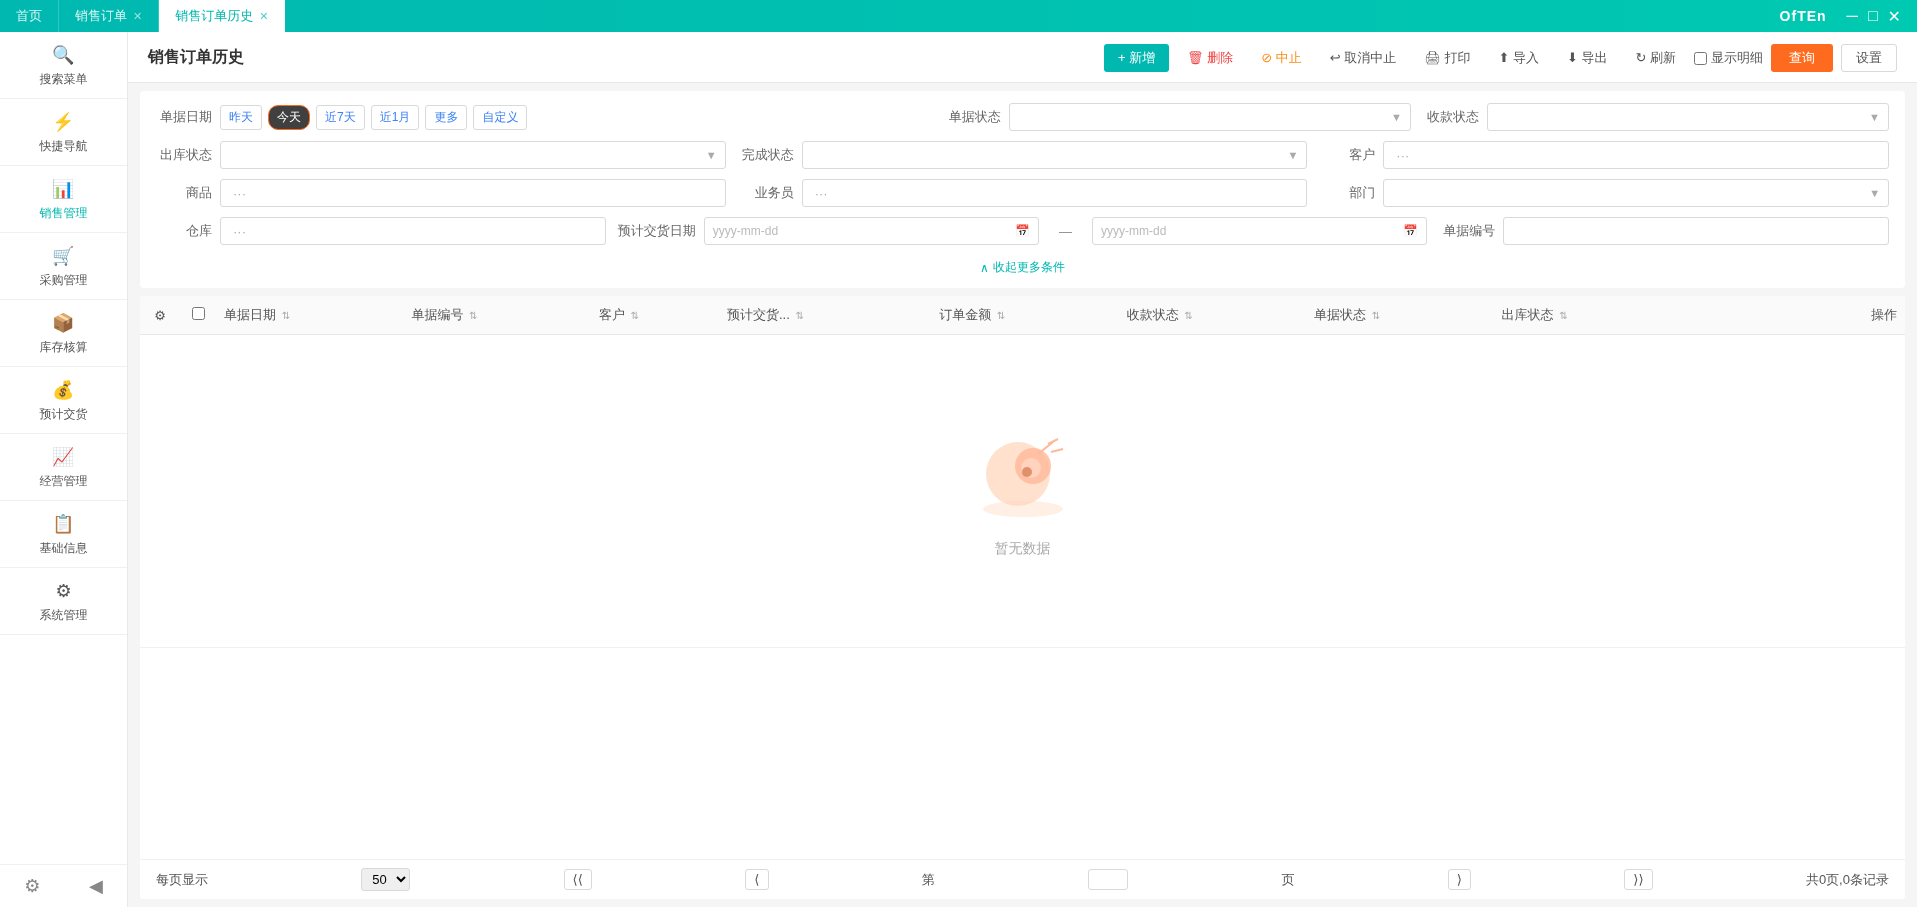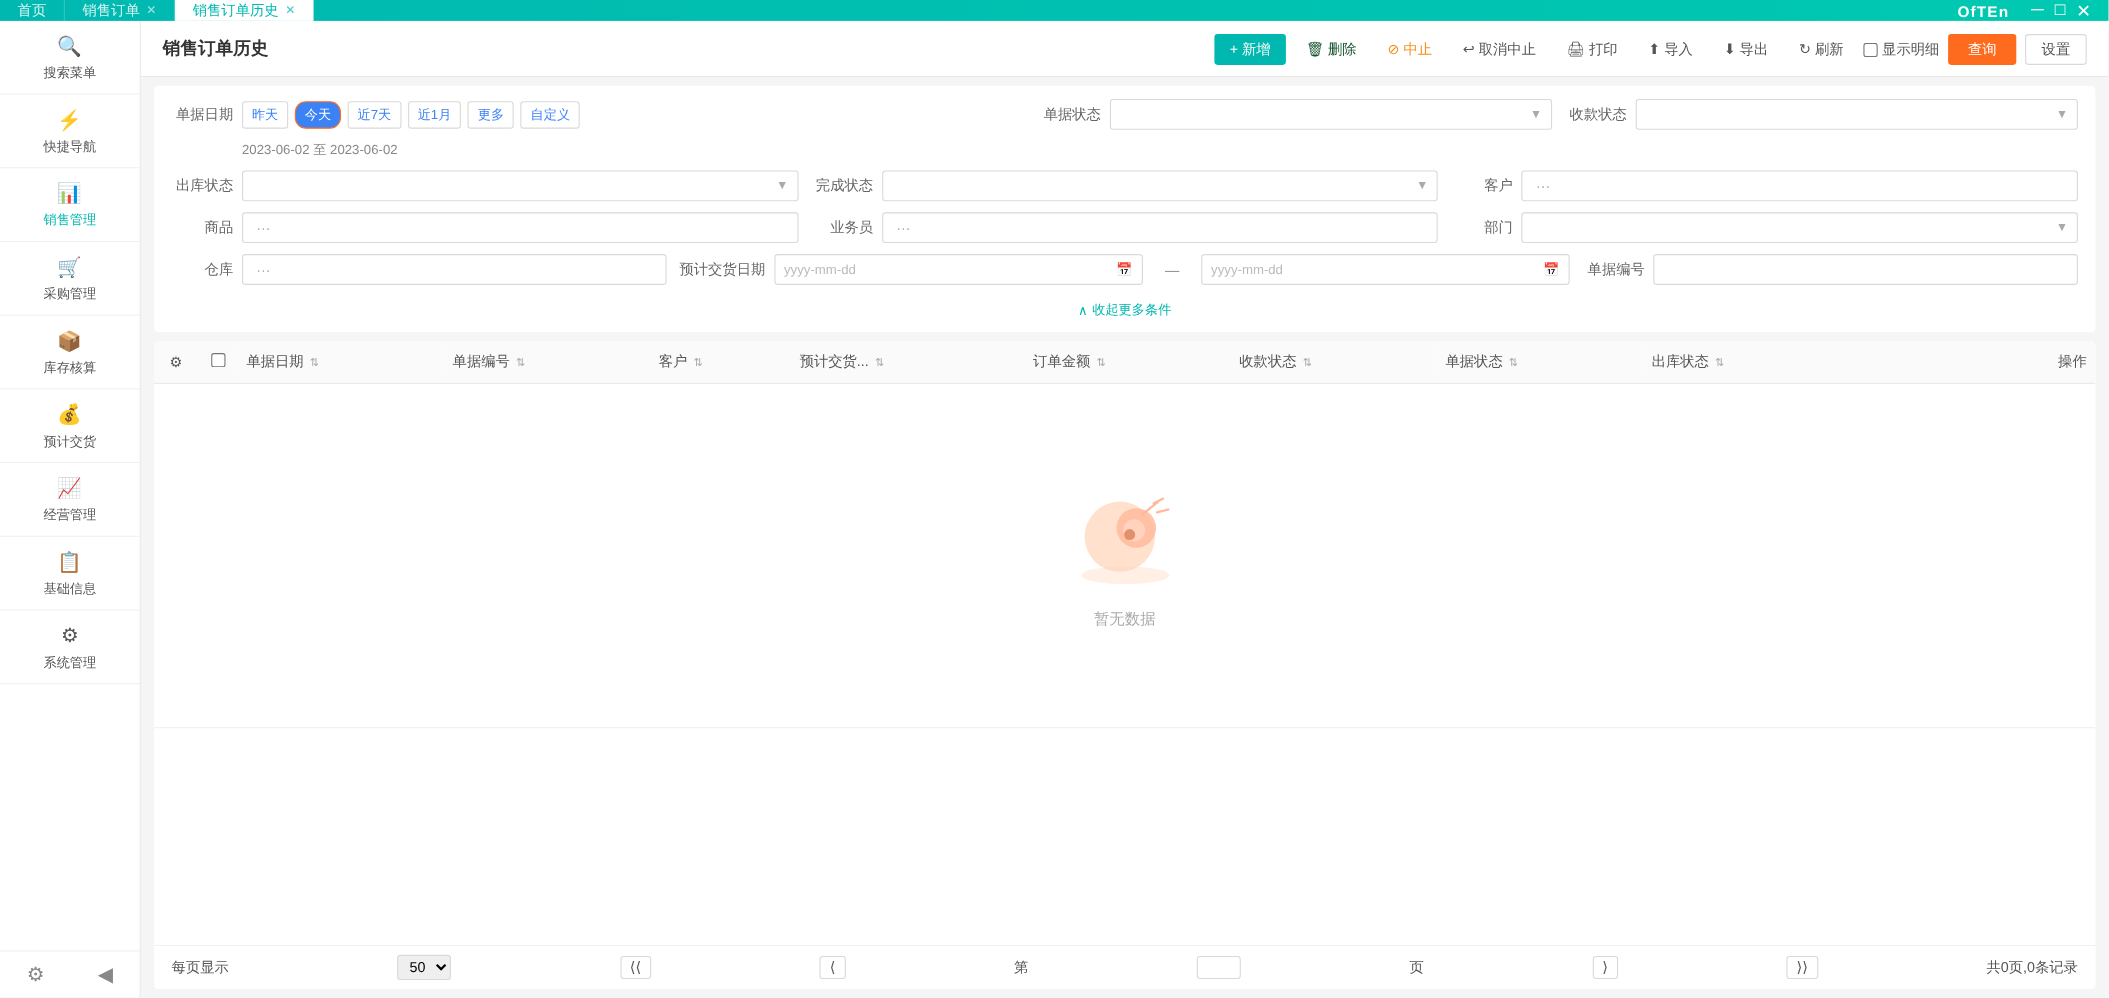--- a/index.html
+++ b/index.html
@@ -1,19 +1,19 @@
 <!DOCTYPE html>
 <html><head>
   <meta charset="utf-8">
   <style>
     * { box-sizing: border-box; margin: 0; padding: 0; }
     body { font-family: "Microsoft YaHei", "PingFang SC", Arial, sans-serif; font-size: 13px; color: #333; background: #f0f2f5; display: flex; flex-direction: column; height: 100vh; overflow: hidden; }
 
     
-    .top-bar { height: 19px; background: linear-gradient(90deg, #00b8b0 0%, #00c9b1 100%); display: flex; align-items: center; justify-content: space-between; padding: 0 0 0 0; flex-shrink: 0; }
+    .top-bar { height: 32px; background: linear-gradient(90deg, #00b8b0 0%, #00c9b1 100%); display: flex; align-items: center; justify-content: space-between; padding: 0 0 0 0; flex-shrink: 0; }
     .top-bar-tabs { display: flex; align-items: stretch; height: 100%; }
     .top-tab { display: flex; align-items: center; padding: 0 16px; color: rgba(255,255,255,0.85); cursor: pointer; font-size: 13px; border-right: 1px solid rgba(255,255,255,0.2); gap: 6px; }
     .top-tab.active { background: #fff; color: #00b8b0; font-weight: 500; }
     .top-tab .close-icon { font-size: 11px; opacity: 0.7; }
     .top-bar-right { display: flex; align-items: center; gap: 10px; padding-right: 16px; color: rgba(255,255,255,0.85); font-size: 12px; }
     .brand-text { color: #fff; font-weight: bold; font-size: 14px; letter-spacing: 1px; padding: 0 10px; }
 
     
     .main-layout { display: flex; flex: 1; overflow: hidden; }
 
@@ -23,36 +23,36 @@
     .sidebar-item .s-icon { font-size: 18px; }
     .sidebar-bottom { margin-top: auto; border-top: 1px solid #f0f0f0; display: flex; align-items: center; justify-content: space-around; padding: 10px 0; }
     .sidebar-bottom-icon { font-size: 18px; color: #888; cursor: pointer; }
 
     
     .content { flex: 1; display: flex; flex-direction: column; overflow: hidden; background: #f5f5f5; }
     .page-header { background: #fff; padding: 12px 20px 0; border-bottom: 1px solid #e8e8e8; display: flex; align-items: center; justify-content: space-between; flex-shrink: 0; }
     .page-title { font-size: 16px; font-weight: 600; color: #333; padding-bottom: 12px; }
     .toolbar { display: flex; align-items: center; gap: 8px; padding-bottom: 10px; }
     .toolbar-btn { display: flex; align-items: center; gap: 4px; padding: 4px 10px; border: none; background: transparent; cursor: pointer; color: #555; font-size: 13px; border-radius: 3px; }
-    .toolbar-btn.danger { color: #14532d; }
+    .toolbar-btn.danger { color: #ef4444; }
     .toolbar-btn.warning { color: #fa8c16; }
     .btn-new { background: #00b8b0; color: #fff; border: none; padding: 5px 14px; border-radius: 3px; cursor: pointer; font-size: 13px; display: flex; align-items: center; gap: 4px; }
     .btn-query { background: #ff6b1e; color: #fff; border: none; padding: 5px 18px; border-radius: 3px; cursor: pointer; font-size: 13px; font-weight: 500; }
     .btn-settings { background: #fff; color: #555; border: 1px solid #d9d9d9; padding: 4px 14px; border-radius: 3px; cursor: pointer; font-size: 13px; }
     .show-cols { display: flex; align-items: center; gap: 4px; font-size: 13px; color: #555; }
     .show-cols input { cursor: pointer; }
 
     
     .filter-section { background: #fff; margin: 8px 12px; border-radius: 4px; padding: 12px 16px; flex-shrink: 0; }
     .filter-row { display: flex; align-items: center; gap: 12px; margin-bottom: 10px; }
     .filter-item { display: flex; align-items: center; gap: 8px; flex: 1; }
     .filter-label { color: #666; font-size: 13px; white-space: nowrap; min-width: 56px; text-align: right; }
     .filter-date-group { display: flex; align-items: center; gap: 6px; flex: 1; }
     .date-btn { padding: 3px 8px; border-radius: 3px; border: 1px solid #d9d9d9; cursor: pointer; font-size: 12px; color: #3b82f6; background: #fff; }
-    .date-btn.active { background: #3b82f6; color: #fff; border-color: #ff6b1e; border-radius: 10px; }
+    .date-btn.active { background: #404040; color: #fff; border-color: #ff6b1e; border-radius: 10px; }
     .date-range { font-size: 12px; color: #888; white-space: nowrap; }
     .filter-select { flex: 1; border: 1px solid #d9d9d9; border-radius: 3px; padding: 4px 8px; font-size: 13px; color: #333; background: #fff; cursor: pointer; display: flex; align-items: center; justify-content: space-between; min-height: 28px; }
     .filter-select .arrow { color: #aaa; font-size: 11px; }
     .filter-input { flex: 1; border: 1px solid #d9d9d9; border-radius: 3px; padding: 4px 8px; font-size: 13px; color: #333; min-height: 28px; outline: none; }
     .filter-dots { color: #aaa; cursor: pointer; padding: 0 4px; }
     .filter-date-range { display: flex; align-items: center; gap: 20px; flex: 1; }
     .date-input { flex: 1; border: 1px solid #d9d9d9; border-radius: 3px; padding: 4px 8px; font-size: 12px; color: #aaa; min-height: 28px; display: flex; align-items: center; justify-content: space-between; }
     .date-sep { color: #888; }
     .collapse-bar { text-align: center; color: #00b8b0; font-size: 12px; cursor: pointer; padding-top: 4px; display: flex; align-items: center; justify-content: center; gap: 4px; }
 
@@ -195,23 +195,20 @@
         </div>
         <div class="filter-item" style="flex:1.2;">
           <span class="filter-label">收款状态</span>
           <div class="filter-select">
             <span></span>
             <span class="arrow">▼</span>
           </div>
         </div>
       </div>
 
-      <div style="display:flex;align-items:center;margin-bottom:10px;padding-left:64px;">
-        <span class="date-range">2023-06-02 至 2023-06-02</span>
-      </div>
 
       <div class="filter-row">
         <div class="filter-item">
           <span class="filter-label">出库状态</span>
           <div class="filter-select">
             <span></span>
             <span class="arrow">▼</span>
           </div>
         </div>
         <div class="filter-item">

